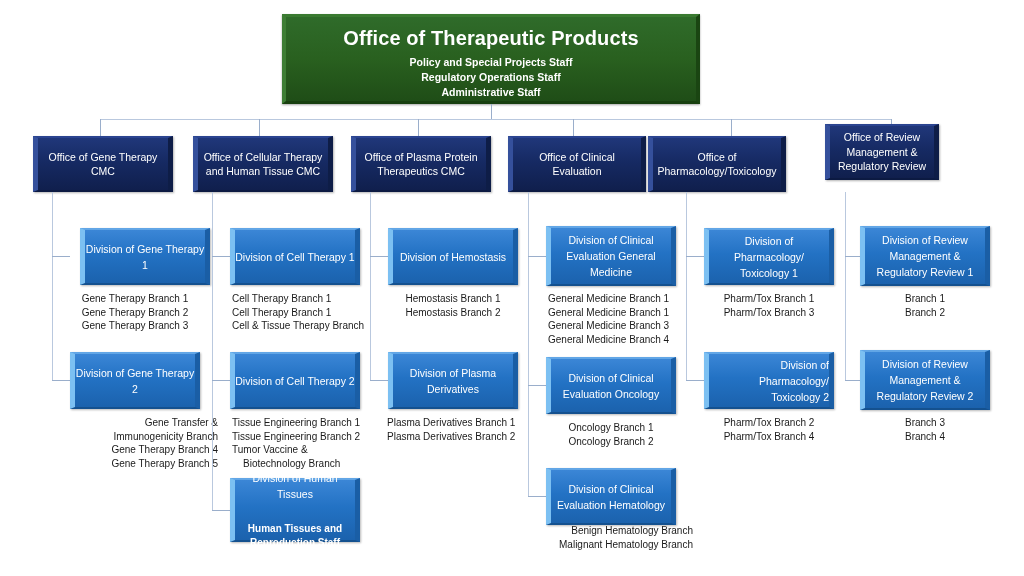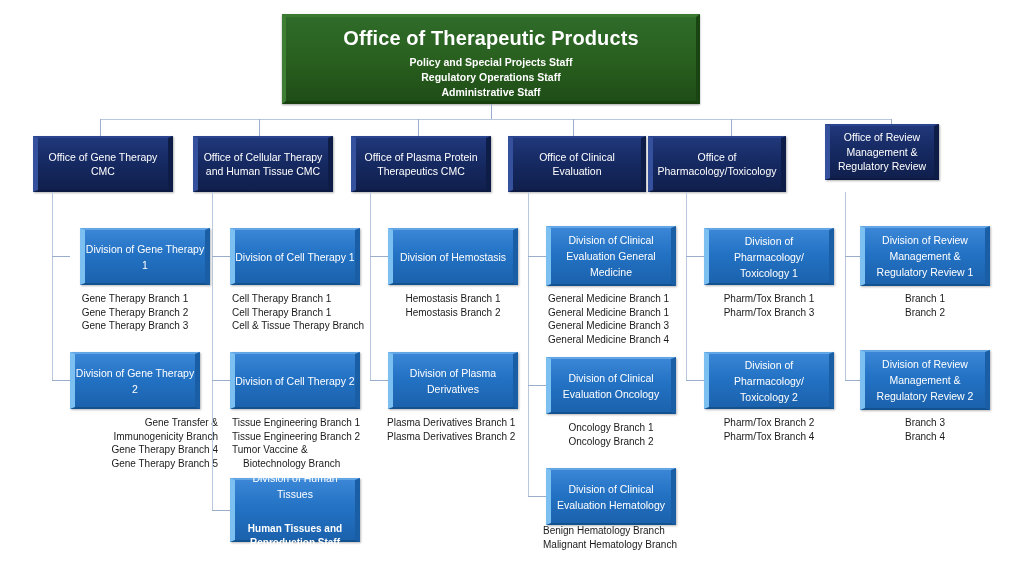--- a/index.html
+++ b/index.html
@@ -255,38 +255,38 @@
     <div class="dtitle">Division of Clinical Evaluation Oncology</div>
   </div>
   <div class="branch-list center" style="left:546px; top:421px; width:130px;">
     <div class="branch-line">Oncology Branch 1</div>
     <div class="branch-line">Oncology Branch 2</div>
   </div>
 
   <div class="division-box" style="left:546px; top:468px; width:130px; height:57px;">
     <div class="dtitle">Division of Clinical Evaluation Hematology</div>
   </div>
-  <div class="branch-list left" style="left:543px; top:524px; width:150px;">
+  <div class="branch-list left" style="left:543px; top:524px; width:150px;text-align:right;">
     <div class="branch-line">Benign Hematology Branch</div>
     <div class="branch-line">Malignant Hematology Branch</div>
   </div>
 
   <div class="conn v spine" style="left:686px; top:192px; height:188px;"></div>
   <div class="conn h" style="left:686px; top:256px; width:18px;"></div>
   <div class="conn h" style="left:686px; top:380px; width:18px;"></div>
 
   <div class="division-box" style="left:704px; top:228px; width:130px; height:57px;">
     <div class="dtitle">Division of Pharmacology/ Toxicology 1</div>
   </div>
   <div class="branch-list center" style="left:704px; top:292px; width:130px;">
     <div class="branch-line">Pharm/Tox Branch 1</div>
     <div class="branch-line">Pharm/Tox Branch 3</div>
   </div>
 
-  <div class="division-box" style="left:704px; top:352px; width:130px; height:57px;">
+  <div class="division-box" style="left:704px; top:352px; width:130px; height:57px;text-align:right;">
     <div class="dtitle">Division of Pharmacology/ Toxicology 2</div>
   </div>
   <div class="branch-list center" style="left:704px; top:416px; width:130px;">
     <div class="branch-line">Pharm/Tox Branch 2</div>
     <div class="branch-line">Pharm/Tox Branch 4</div>
   </div>
 
   <div class="conn v spine" style="left:845px; top:192px; height:188px;"></div>
   <div class="conn h" style="left:845px; top:256px; width:18px;"></div>
   <div class="conn h" style="left:845px; top:380px; width:18px;"></div>

